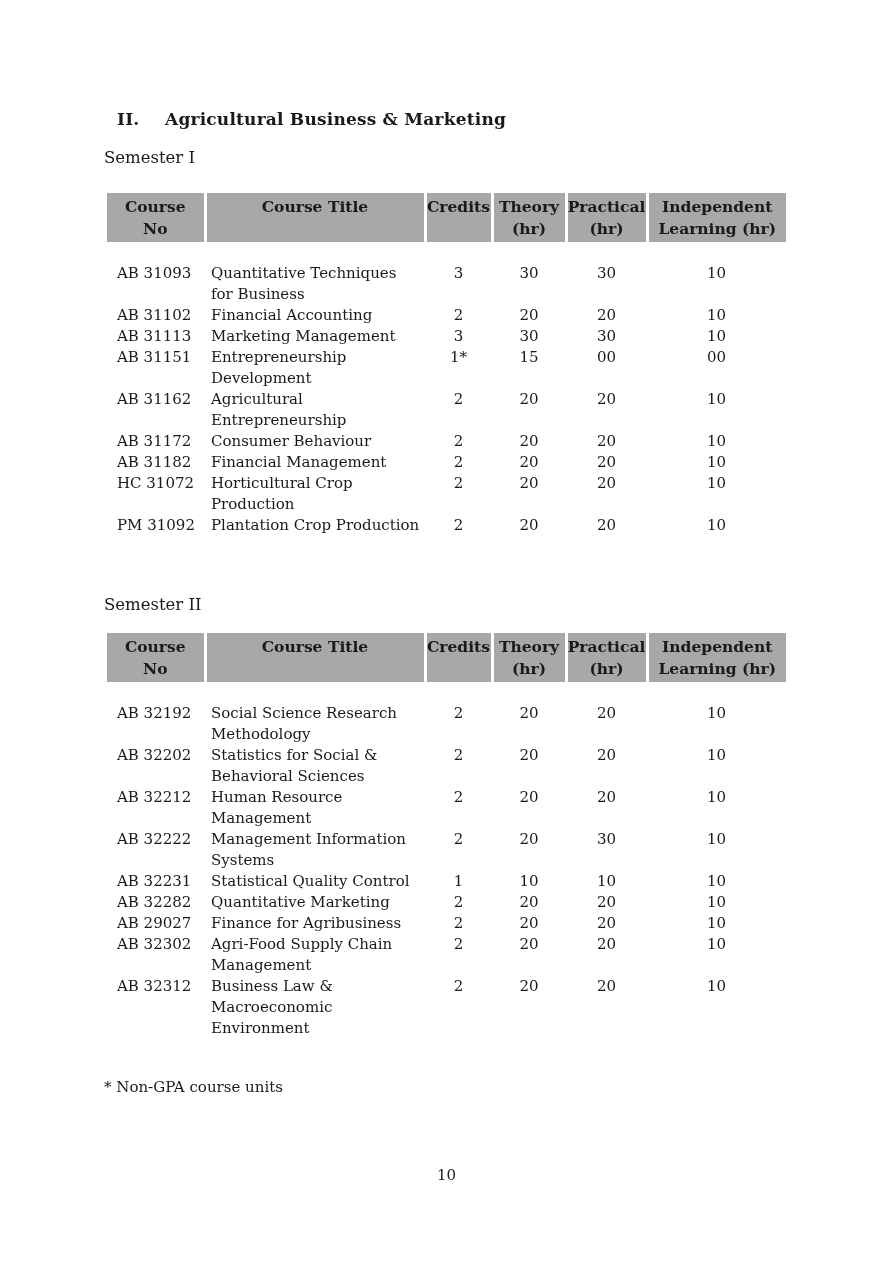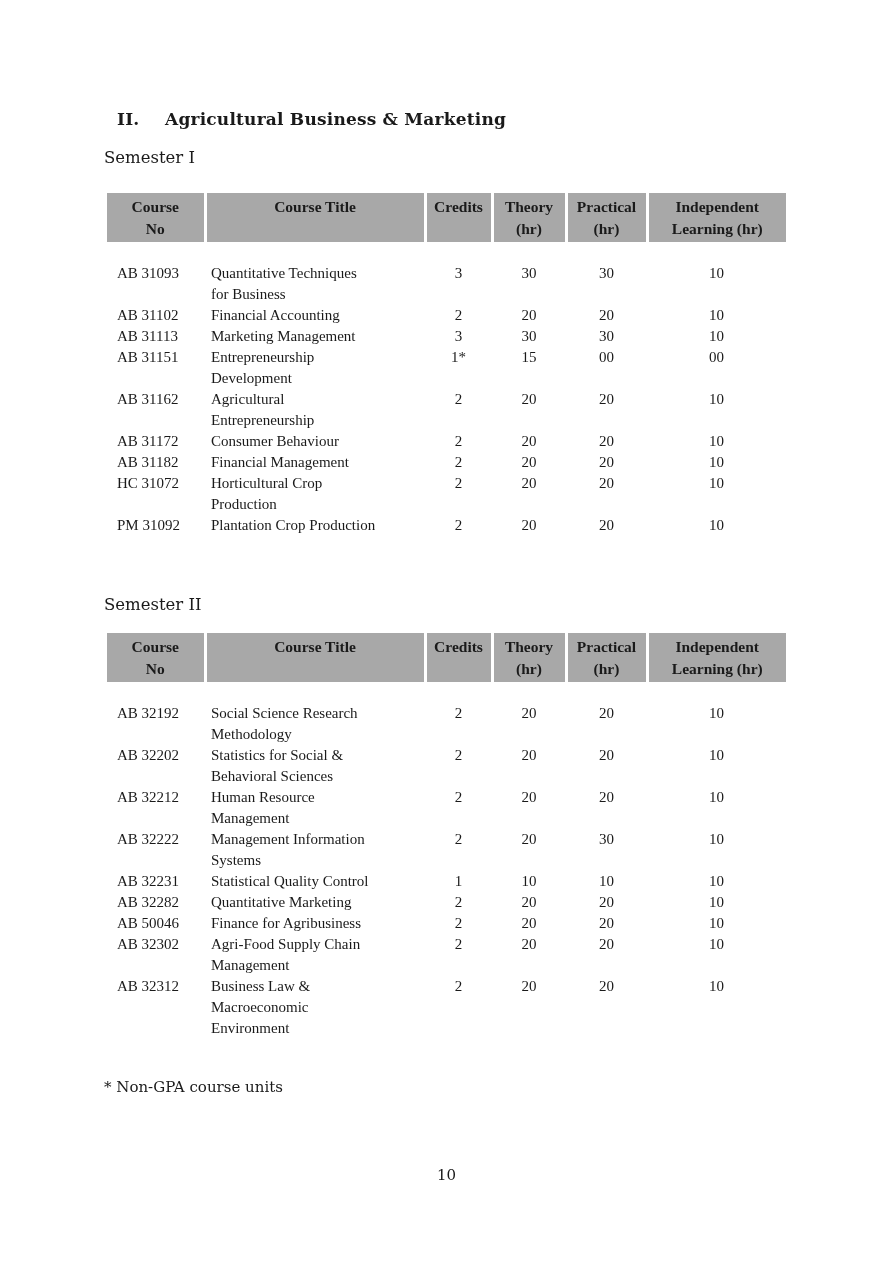--- a/index.html
+++ b/index.html
@@ -31,21 +31,20 @@
     font-weight: normal;
   }
   #sem1-label { top: 148px; }
   #sem2-label { top: 595px; }
   table.course-table {
     position: absolute;
     left: 107px;
     width: 679px;
     border-collapse: collapse;
     table-layout: fixed;
-    font-family: Liberation Serif, serif;
   }
   #table1 { top: 193px; }
   #table2 { top: 633px; }
   .course-table th {
     background: var(--header-bg, #a8a8a8);
     height: 49px;
     vertical-align: top;
     padding-top: 3px;
     font-size: 15.5px;
     font-weight: bold;
@@ -264,21 +263,21 @@
         </tr>
         <tr>
           <td class="cell-course-no">AB 32282</td>
           <td class="cell-title">Quantitative Marketing</td>
           <td class="cell-num">2</td>
           <td class="cell-num">20</td>
           <td class="cell-num">20</td>
           <td class="cell-num">10</td>
         </tr>
         <tr>
-          <td class="cell-course-no">AB 50046</td>
+          <td class="cell-course-no">AB 29027</td>
           <td class="cell-title">Finance for Agribusiness</td>
           <td class="cell-num">2</td>
           <td class="cell-num">20</td>
           <td class="cell-num">20</td>
           <td class="cell-num">10</td>
         </tr>
         <tr>
           <td class="cell-course-no">AB 32302</td>
           <td class="cell-title">Agri-Food Supply Chain
 Management</td>

